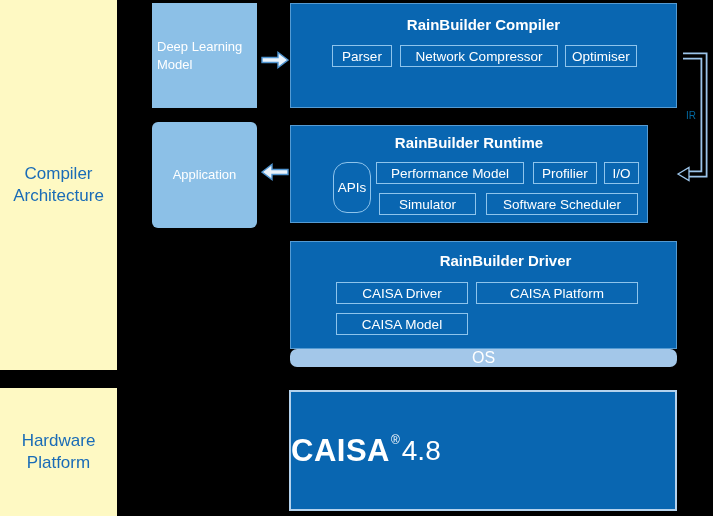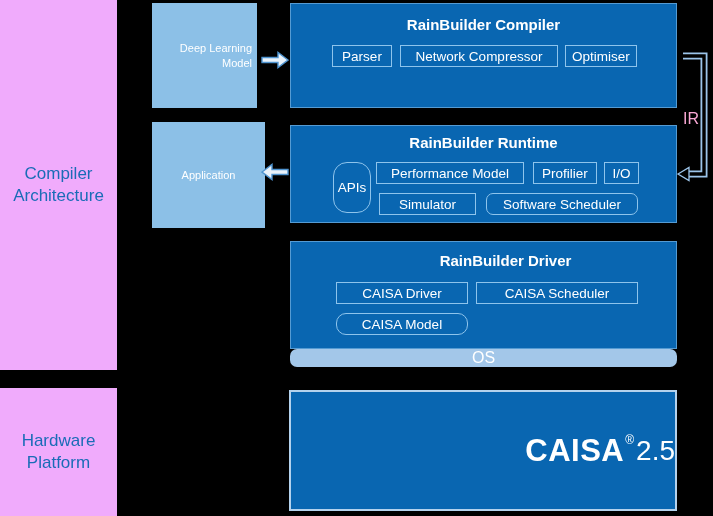--- a/index.html
+++ b/index.html
@@ -3,28 +3,28 @@
 <meta charset="utf-8">
 <style>
   html,body{margin:0;padding:0;background:#000;}
   #canvas{
     position:relative;width:713px;height:516px;background:#000;overflow:hidden;
     font-family:"Liberation Sans", sans-serif;
   }
   .abs{position:absolute;box-sizing:border-box;}
   
   .pale-box{
-    background:#f0abfc;color:#1a6cb7;display:flex;align-items:center;justify-content:center;
+    background:#fef9c3;color:#1a6cb7;display:flex;align-items:center;justify-content:center;
     text-align:center;font-size:17px;line-height:1.28;
   }
   .pale-box .lbl{padding:0 8px;}
   
   .mid-box{
     background:#8cc0e7;color:#fff;display:flex;align-items:center;justify-content:center;
-    text-align:right;font-size:11px;line-height:1.35;
+    text-align:left;font-size:13px;line-height:1.35;
   }
   .mid-box .lbl{padding:0 5px;}
   
   .panel{
     background:#0966b1;border:1px solid rgba(148,199,238,0.55);
   }
   .panel-title{
     position:absolute;left:0;right:0;text-align:center;color:#fff;
     font-weight:bold;font-size:15px;
   }
@@ -35,47 +35,47 @@
   }
   .chip.tall{height:51px;border-radius:14px;}
   
   .os-bar{
     background:#a3c7e9;color:#fff;font-size:16px;
     display:flex;align-items:center;justify-content:center;
   }
   
   .caisa-box{
     background:#0966b1;border:2px solid #b4d2ed;color:#fff;
-    display:flex;align-items:center;justify-content:flex-end;
+    display:flex;align-items:center;justify-content:flex-start;
   }
   .caisa-name{font-weight:bold;font-size:31px;letter-spacing:0.5px;}
   .caisa-reg{font-size:12px;position:relative;top:-11px;margin:0 2px 0 1px;}
   .caisa-ver{font-size:28px;font-weight:normal;}
   
-  .ir-label{color:#f9a8d4;font-size:16px;text-align:center;}
+  .ir-label{color:#0369a1;font-size:10px;text-align:center;}
   svg{display:block;}
 </style>
 </head>
 <body>
 
 <div id="canvas">
 
   <div class="abs pale-box" style="left:0;top:0;width:117px;height:370px;">
     <div class="lbl">Compiler Architecture</div>
   </div>
 
   <div class="abs pale-box" style="left:0;top:388px;width:117px;height:128px;">
     <div class="lbl">Hardware Platform</div>
   </div>
 
   <div class="abs mid-box" style="left:152px;top:3px;width:105px;height:105px;">
     <div class="lbl">Deep Learning Model</div>
   </div>
 
-  <div class="abs mid-box" style="left:152px;top:122px;width:113px;height:106px;">
+  <div class="abs mid-box" style="left:152px;top:122px;width:105px;height:106px;border-radius:6px;">
     <div class="lbl">Application</div>
   </div>
 
   <div class="abs" style="left:261px;top:50px;width:28px;height:20px;">
     <svg width="28" height="20" viewBox="0 0 28 20">
       <polygon points="1,7.5 17,7.5 17,2.5 27,10 17,17.5 17,12.5 1,12.5" fill="#e9f2fb" stroke="#4f94d0" stroke-width="1.4"></polygon>
     </svg>
   </div>
 
   <div class="abs" style="left:261px;top:162px;width:28px;height:20px;">
@@ -84,45 +84,45 @@
     </svg>
   </div>
 
   <div class="abs panel" style="left:290px;top:3px;width:387px;height:105px;">
     <div class="panel-title" style="top:12px;">RainBuilder Compiler</div>
     <div class="chip" style="left:41px;top:41px;width:60px;">Parser</div>
     <div class="chip" style="left:109px;top:41px;width:158px;">Network Compressor</div>
     <div class="chip" style="left:274px;top:41px;width:72px;">Optimiser</div>
   </div>
 
-  <div class="abs panel" style="left:290px;top:125px;width:387px;height:98px;">
+  <div class="abs panel" style="left:290px;top:125px;width:358px;height:98px;">
     <div class="panel-title" style="top:8px;">RainBuilder Runtime</div>
     <div class="chip tall" style="left:42px;top:36px;width:38px;">APIs</div>
     <div class="chip" style="left:85px;top:36px;width:148px;">Performance Model</div>
     <div class="chip" style="left:242px;top:36px;width:64px;">Profilier</div>
     <div class="chip" style="left:313px;top:36px;width:35px;">I/O</div>
     <div class="chip" style="left:88px;top:67px;width:97px;">Simulator</div>
-    <div class="chip" style="left:195px;top:67px;width:152px;border-radius:7px;">Software Scheduler</div>
+    <div class="chip" style="left:195px;top:67px;width:152px;">Software Scheduler</div>
   </div>
 
   <div class="abs panel" style="left:290px;top:241px;width:387px;height:108px;">
     <div class="panel-title" style="top:10px;padding-left:44px;">RainBuilder Driver</div>
     <div class="chip" style="left:45px;top:40px;width:132px;">CAISA Driver</div>
-    <div class="chip" style="left:185px;top:40px;width:162px;">CAISA Scheduler</div>
-    <div class="chip" style="left:45px;top:71px;width:132px;border-radius:10px;">CAISA Model</div>
+    <div class="chip" style="left:185px;top:40px;width:162px;">CAISA Platform</div>
+    <div class="chip" style="left:45px;top:71px;width:132px;">CAISA Model</div>
   </div>
 
   <div class="abs os-bar" style="left:290px;top:349px;width:387px;height:18px;border-radius:7px;">
     <span>OS</span>
   </div>
 
   <div class="abs caisa-box" style="left:289px;top:390px;width:388px;height:121px;">
     <span class="caisa-name">CAISA</span>
     <span class="caisa-reg">®</span>
-    <span class="caisa-ver">2.5</span>
+    <span class="caisa-ver">4.8</span>
   </div>
 
   <div class="abs" style="left:650px;top:40px;width:63px;height:150px;">
     <svg width="63" height="150" viewBox="0 0 63 150">
       <path d="M 33,16 H 54 V 134 H 34" fill="none" stroke="#9cc4e9" stroke-width="7"></path>
       <path d="M 33,16 H 54 V 134 H 34" fill="none" stroke="#000000" stroke-width="3.4"></path>
       <polygon points="28,134 39,127.5 39,140.5" fill="#000000" stroke="#9cc4e9" stroke-width="1.3"></polygon>
     </svg>
   </div>
 

